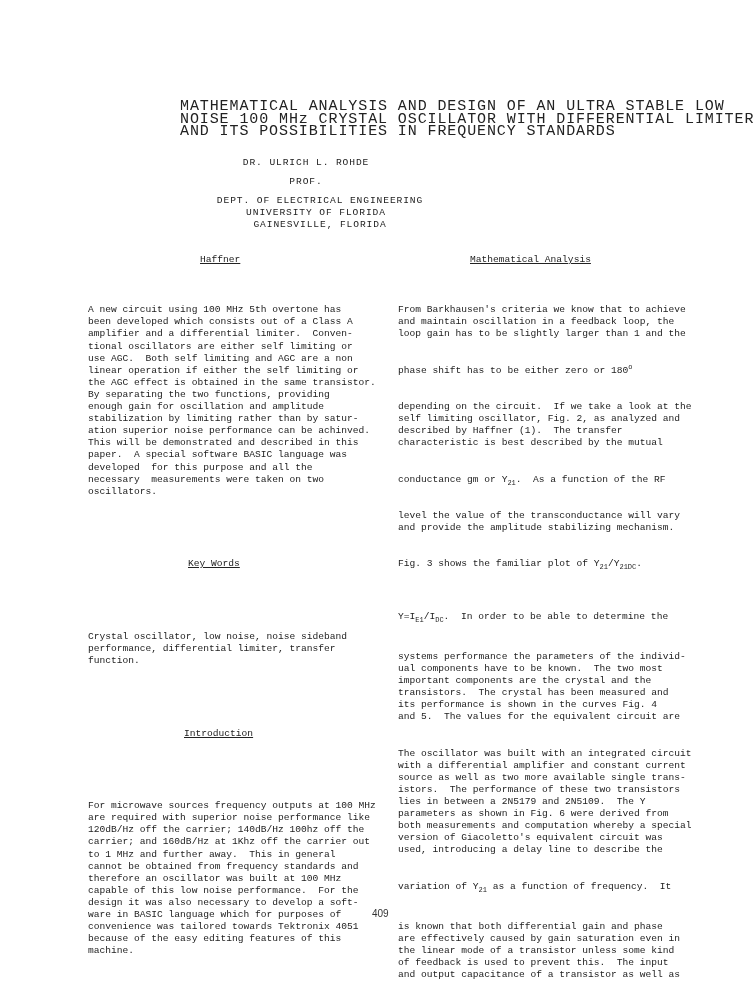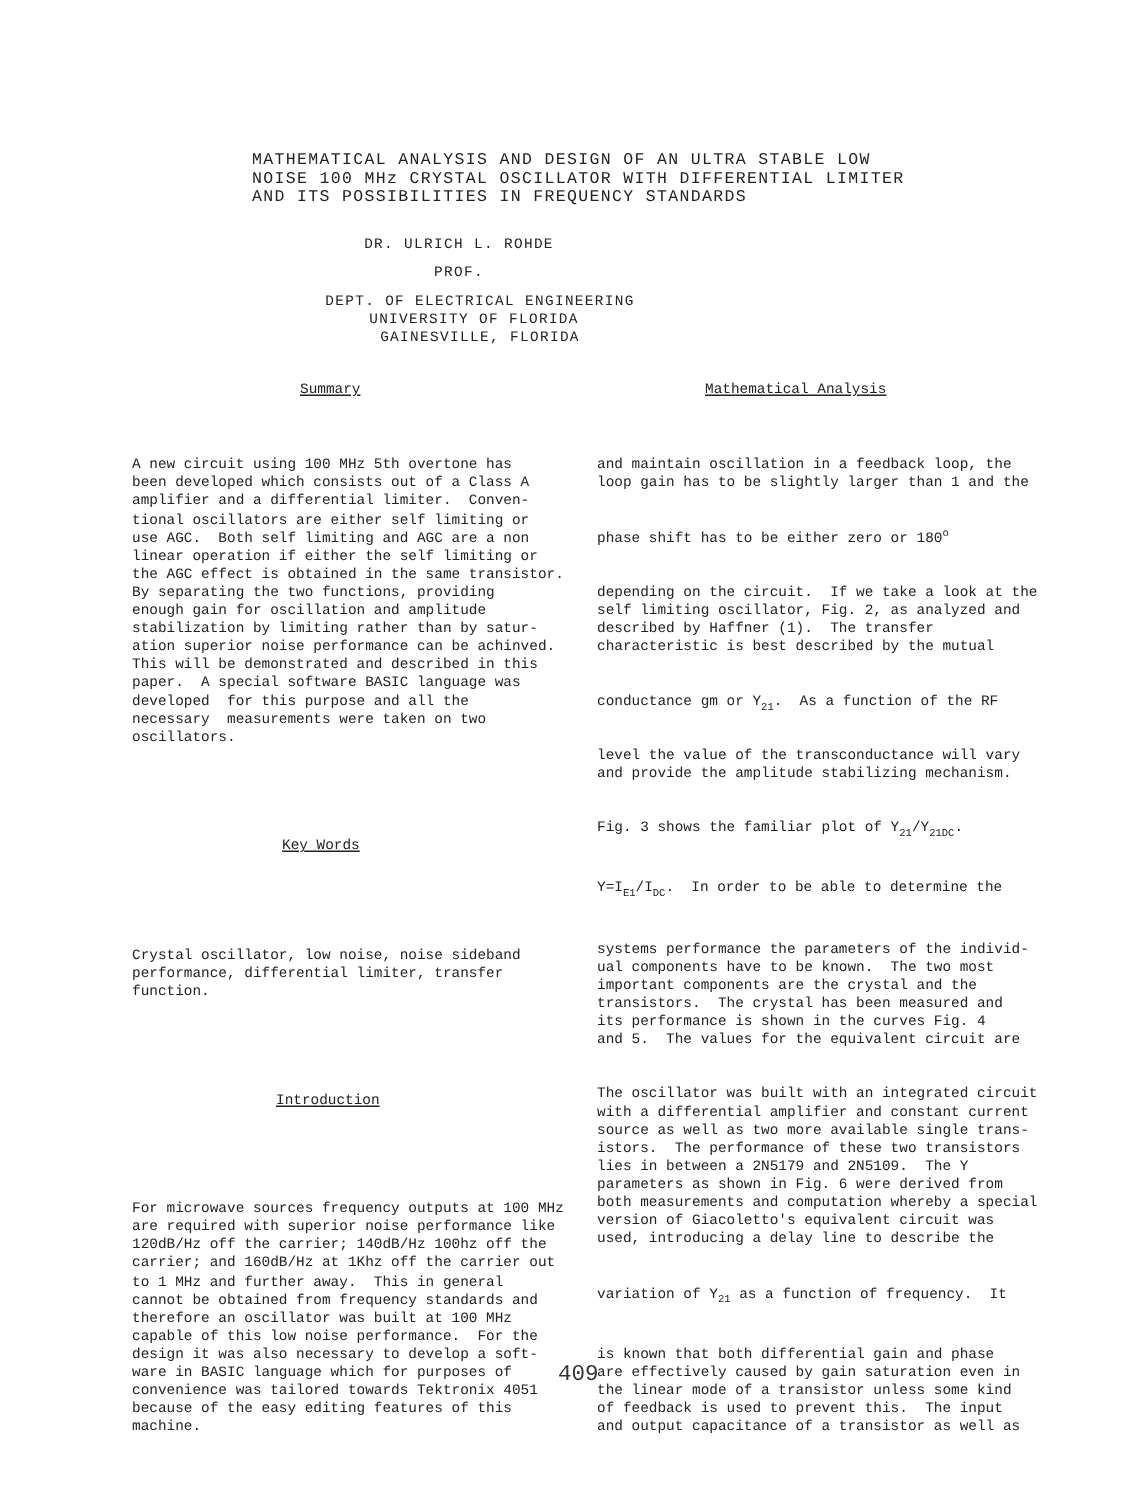--- a/index.html
+++ b/index.html
@@ -1,66 +1,66 @@
 <!DOCTYPE html>
 <html><head>
 <meta charset="utf-8">
 <style>
   html, body { margin: 0; padding: 0; background: #ffffff; }
   body { width: 755px; height: 1000px; position: relative; overflow: hidden;
          font-family: "Liberation Mono", "DejaVu Sans Mono", monospace; color: #222; }
-  .title { position: absolute; left: 168px; top: 101px; font-size: 11px; line-height: 12.5px;
+  .title { position: absolute; left: 180px; top: 101px; font-size: 15px; line-height: 12.5px;
            letter-spacing: 0.9px; white-space: pre; }
   .center { position: absolute; left: 0; width: 612px; text-align: center; font-size: 9.6px;
             line-height: 12.5px; letter-spacing: 0.9px; white-space: pre; }
   .col { position: absolute; font-size: 9.6px; line-height: 12.1px; white-space: pre; }
   .col.left { left: 88px; top: 268px; }
   .col.right { left: 398px; top: 268px; }
   .heading { text-decoration: underline; display: block; }
   .line { display: block; }
   .gap { display: block; height: 12.1px; }
   sub { font-size: 7px; vertical-align: -3px; line-height: 0; text-align: right; }
   sup { font-size: 7px; vertical-align: 4px; line-height: 0; }
-  .pnum { position: absolute; left: 372px; top: 908px; font-family: Liberation Mono, monospace;
-          font-size: 15px; color: #333; }
+  .pnum { position: absolute; left: 372px; top: 908px; font-family: Liberation Sans, sans-serif;
+          font-size: 10px; color: #333; }
 </style>
 </head>
 <body>
 
 <div class="title"><span class="line">MATHEMATICAL ANALYSIS AND DESIGN OF AN ULTRA STABLE LOW</span><span class="line">NOISE 100 MHz CRYSTAL OSCILLATOR WITH DIFFERENTIAL LIMITER</span><span class="line">AND ITS POSSIBILITIES IN FREQUENCY STANDARDS</span></div>
 
 <div class="center" style="top:157px">DR. ULRICH L. ROHDE</div>
 <div class="center" style="top:176px">PROF.</div>
 <div class="center" style="top:195px;left:14px">DEPT. OF ELECTRICAL ENGINEERING</div>
 <div class="center" style="top:207px;left:10px">UNIVERSITY OF FLORIDA</div>
 <div class="center" style="top:219px;left:14px">GAINESVILLE, FLORIDA</div>
 
 <div class="col left">
-  <span class="heading" style="position:absolute;top:-14px;left:112px">Summary</span>
+  <span class="heading" style="position:absolute;top:-14px;left:112px">Haffner</span>
   <div><span class="line">A new circuit using 100 MHz 5th overtone has</span><span class="line">been developed which consists out of a Class A</span><span class="line">amplifier and a differential limiter.  Conven-</span><span class="line">tional oscillators are either self limiting or</span><span class="line">use AGC.  Both self limiting and AGC are a non</span><span class="line">linear operation if either the self limiting or</span><span class="line">the AGC effect is obtained in the same transistor.</span><span class="line">By separating the two functions, providing</span><span class="line">enough gain for oscillation and amplitude</span><span class="line">stabilization by limiting rather than by satur-</span><span class="line">ation superior noise performance can be achinved.</span><span class="line">This will be demonstrated and described in this</span><span class="line">paper.  A special software BASIC language was</span><span class="line">developed  for this purpose and all the</span><span class="line">necessary  measurements were taken on two</span><span class="line">oscillators.</span></div>
   <span class="gap"></span>
   <span class="heading" style="margin-left:100px">Key Words</span>
   <span class="gap"></span>
   <div><span class="line">Crystal oscillator, low noise, noise sideband</span><span class="line">performance, differential limiter, transfer</span><span class="line">function.</span></div>
   <span class="gap"></span>
   <span class="heading" style="margin-left:96px">Introduction</span>
   <span class="gap"></span>
   <div><span class="line">For microwave sources frequency outputs at 100 MHz</span><span class="line">are required with superior noise performance like</span><span class="line">120dB/Hz off the carrier; 140dB/Hz 100hz off the</span><span class="line">carrier; and 160dB/Hz at 1Khz off the carrier out</span><span class="line">to 1 MHz and further away.  This in general</span><span class="line">cannot be obtained from frequency standards and</span><span class="line">therefore an oscillator was built at 100 MHz</span><span class="line">capable of this low noise performance.  For the</span><span class="line">design it was also necessary to develop a soft-</span><span class="line">ware in BASIC language which for purposes of</span><span class="line">convenience was tailored towards Tektronix 4051</span><span class="line">because of the easy editing features of this</span><span class="line">machine.</span></div>
   <span class="gap"></span>
   
 </div>
 
 <div class="col right">
   <span class="heading" style="position:absolute;top:-14px;left:72px">Mathematical Analysis</span>
-  <div><span class="line">and maintain oscillation in a feedback loop, the</span><span class="line">loop gain has to be slightly larger than 1 and the</span></div>
+  <div><span class="line">From Barkhausen's criteria we know that to achieve</span><span class="line">and maintain oscillation in a feedback loop, the</span><span class="line">loop gain has to be slightly larger than 1 and the</span></div>
   <span class="line"><span>phase shift has to be either zero or 180</span><sup>o</sup></span>
   <div><span class="line">depending on the circuit.  If we take a look at the</span><span class="line">self limiting oscillator, Fig. 2, as analyzed and</span><span class="line">described by Haffner (1).  The transfer</span><span class="line">characteristic is best described by the mutual</span></div>
   <span class="line"><span>conductance gm or Y</span><sub>21</sub><span>.  As a function of the RF</span></span>
   <div><span class="line">level the value of the transconductance will vary</span><span class="line">and provide the amplitude stabilizing mechanism.</span></div>
   <span class="line"><span>Fig. 3 shows the familiar plot of Y</span><sub>21</sub><span>/Y</span><sub>21DC</sub><span>.</span></span>
-  <span class="line" style="margin-top:4px"><span>Y=I</span><sub>E1</sub><span>/I</span><sub>DC</sub><span>.  In order to be able to determine the</span></span>
+  <span class="line" style="margin-top:16px"><span>Y=I</span><sub>E1</sub><span>/I</span><sub>DC</sub><span>.  In order to be able to determine the</span></span>
   <div style="margin-top:4px"><span class="line">systems performance the parameters of the individ-</span><span class="line">ual components have to be known.  The two most</span><span class="line">important components are the crystal and the</span><span class="line">transistors.  The crystal has been measured and</span><span class="line">its performance is shown in the curves Fig. 4</span><span class="line">and 5.  The values for the equivalent circuit are</span></div>
   <div><span class="line">The oscillator was built with an integrated circuit</span><span class="line">with a differential amplifier and constant current</span><span class="line">source as well as two more available single trans-</span><span class="line">istors.  The performance of these two transistors</span><span class="line">lies in between a 2N5179 and 2N5109.  The Y</span><span class="line">parameters as shown in Fig. 6 were derived from</span><span class="line">both measurements and computation whereby a special</span><span class="line">version of Giacoletto's equivalent circuit was</span><span class="line">used, introducing a delay line to describe the</span></div>
   <span class="line"><span>variation of Y</span><sub>21</sub><span> as a function of frequency.  It</span></span>
   <div style="margin-top:4px"><span class="line">is known that both differential gain and phase</span><span class="line">are effectively caused by gain saturation even in</span><span class="line">the linear mode of a transistor unless some kind</span><span class="line">of feedback is used to prevent this.  The input</span><span class="line">and output capacitance of a transistor as well as</span></div>
 </div>
 
 <div class="pnum">409</div>
 
 </body></html>

